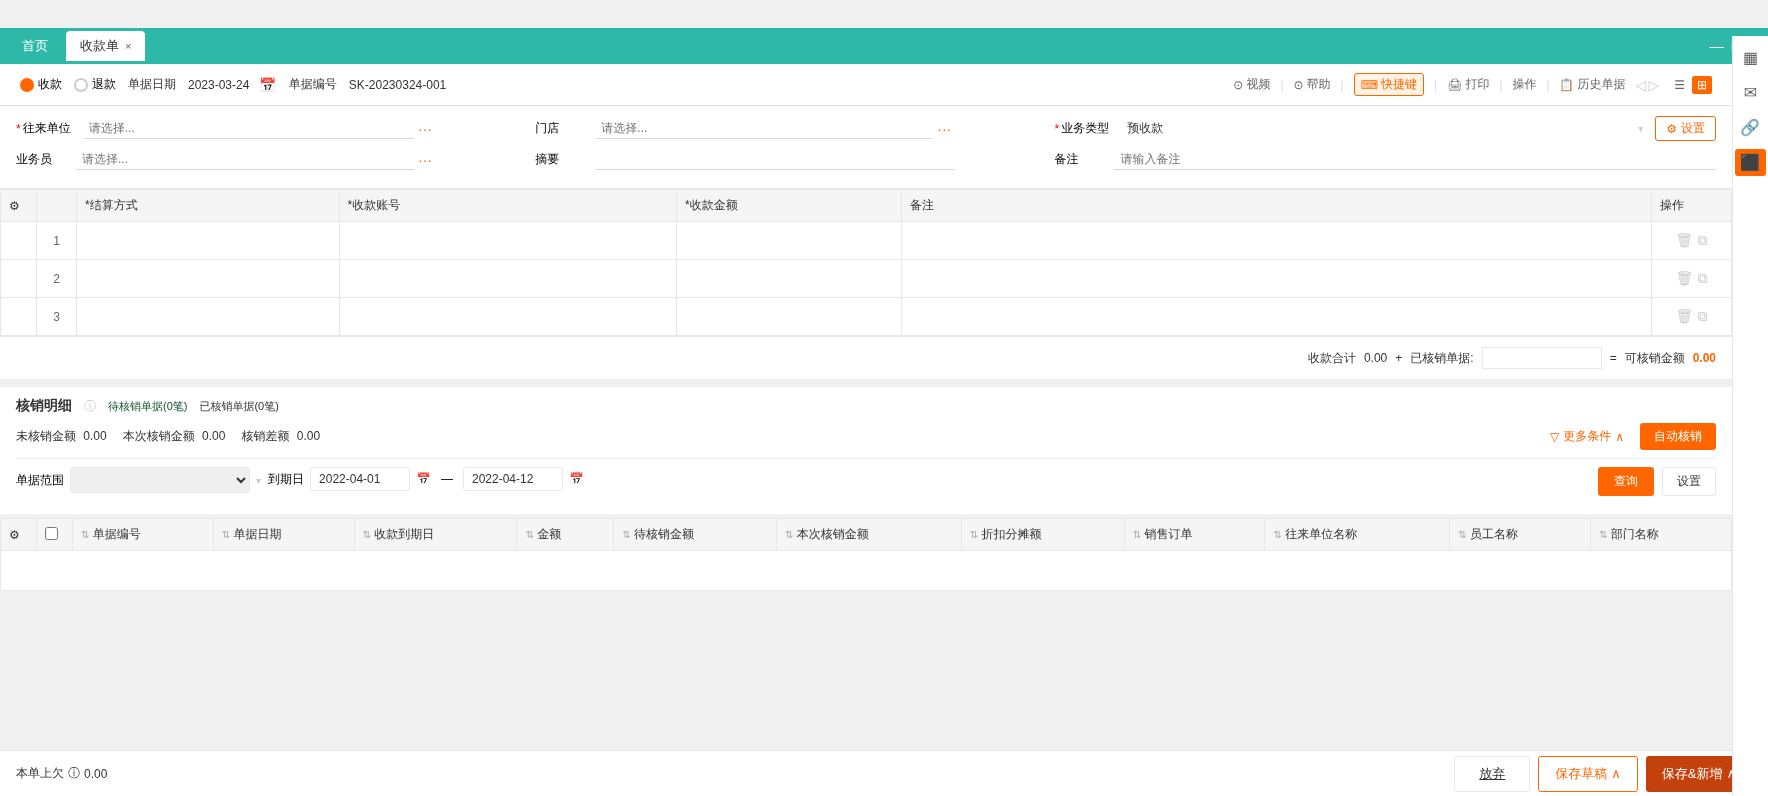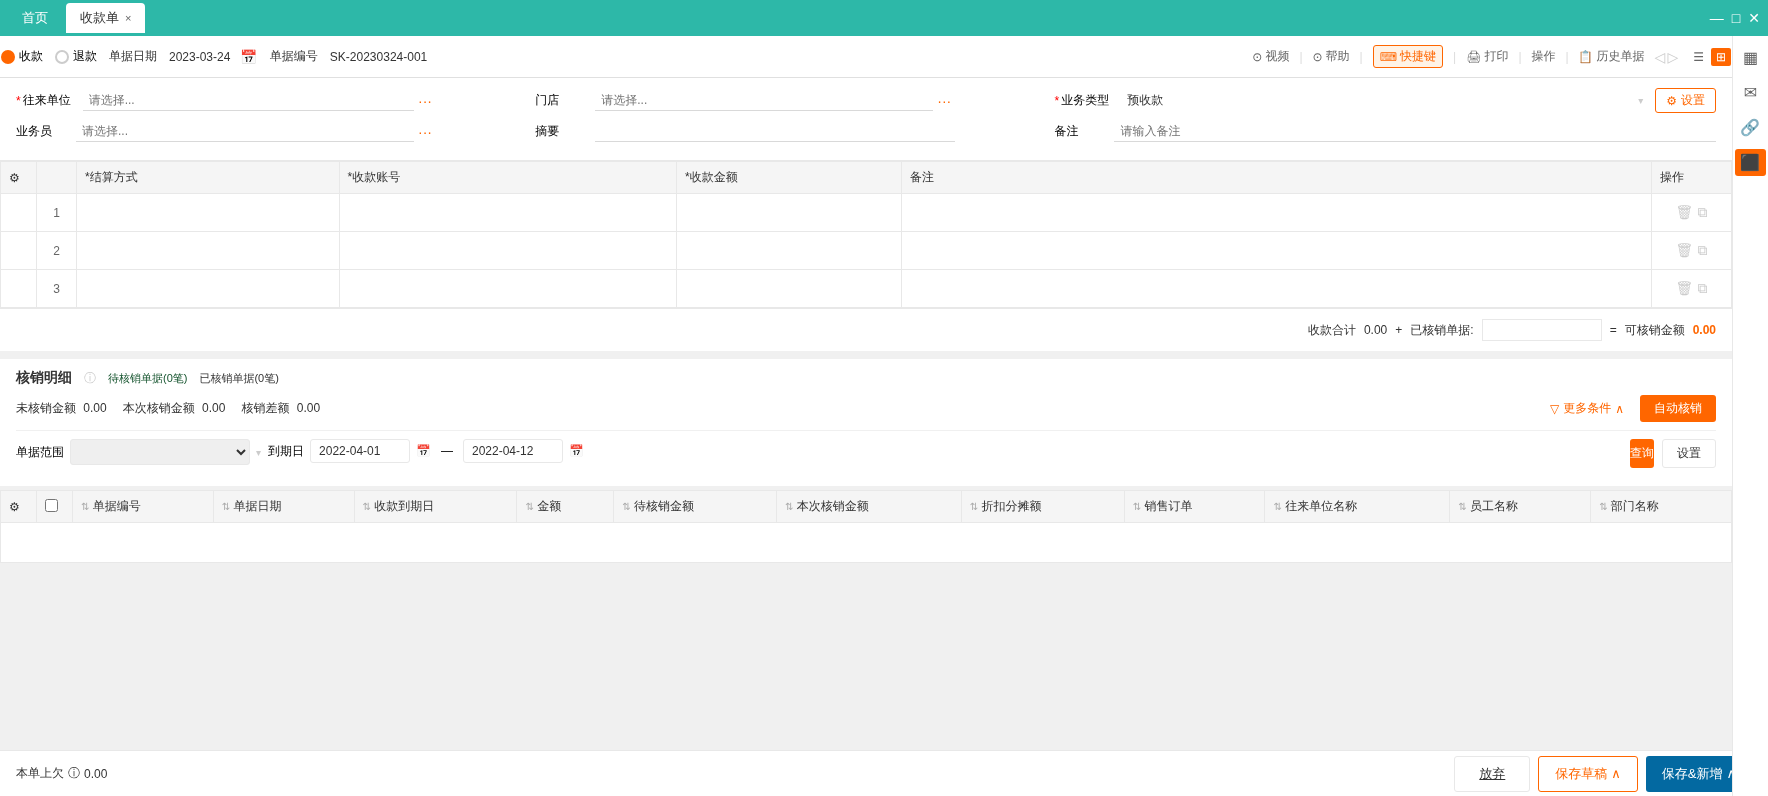--- a/index.html
+++ b/index.html
@@ -3,37 +3,38 @@
   <meta charset="utf-8">
   <style>
     * { margin: 0; padding: 0; box-sizing: border-box; }
     body { font-family: 'Microsoft YaHei', Arial, sans-serif; font-size: 12px; background: #f0f0f0; width: 1768px; height: 796px; overflow: hidden; }
 
     
     .tab-bar {
       display: flex; align-items: center;
       background: #2db8a8; height: 36px; padding: 0 8px;
       gap: 4px;
+      margin-top: 28px;
     }
     .tab-home {
       color: white; padding: 6px 14px; cursor: pointer; font-size: 13px;
     }
     .tab-active {
       background: white; color: #333; padding: 6px 14px; border-radius: 4px 4px 0 0;
       display: flex; align-items: center; gap: 6px; font-size: 13px;
     }
     .tab-close { color: #666; cursor: pointer; font-size: 11px; }
     .tab-spacer { flex: 1; }
     .tab-win-controls { display: flex; gap: 8px; color: white; font-size: 14px; }
     .tab-win-controls span { cursor: pointer; }
 
     
     .toolbar {
       display: flex; align-items: center;
-      background: white; height: 42px; padding: 0 1px; border-bottom: 1px solid #e0e0e0;
+      background: white; height: 42px; padding: 0 20px; border-bottom: 1px solid #e0e0e0;
       gap: 12px;
     }
     .radio-group { display: flex; align-items: center; gap: 12px; }
     .radio-item { display: flex; align-items: center; gap: 4px; cursor: pointer; }
     .radio-dot { width: 14px; height: 14px; border-radius: 50%; border: 2px solid #ccc; }
     .radio-dot.active { border-color: #f60; background: #f60; }
     .toolbar-field { display: flex; align-items: center; gap: 6px; }
     .toolbar-label { color: #333; font-size: 12px; }
     .toolbar-value { color: #333; font-size: 12px; font-weight: normal; }
     .icon-btn { color: #666; cursor: pointer; font-size: 14px; }
@@ -121,21 +122,21 @@
       border: 1px solid #e8e8e8; padding: 4px 8px; border-radius: 3px;
       font-size: 12px; min-width: 180px; outline: none; color: #333;
     }
     .filter-arrow { color: #ccc; font-size: 10px; }
     .filter-date-input {
       border: 1px solid #e8e8e8; padding: 4px 8px; border-radius: 3px;
       font-size: 12px; width: 100px; outline: none; color: #333;
     }
     .cal-icon { color: #ccc; cursor: pointer; }
     .query-btn {
-      background: #f60; color: white; border: none; padding: 5px 0;
+      background: #f60; color: white; border: none; padding: 5px 16px;
       border-radius: 3px; cursor: pointer; font-size: 12px;
     }
     .settings-btn2 {
       background: white; color: #333; border: 1px solid #e8e8e8; padding: 5px 14px;
       border-radius: 3px; cursor: pointer; font-size: 12px;
     }
 
     
     .detail-table-section { background: white; margin-top: 4px; overflow-x: auto; }
     .detail-table { width: 100%; border-collapse: collapse; font-size: 12px; }
@@ -159,21 +160,21 @@
     
     .bottom-bar {
       position: fixed; bottom: 0; left: 0; right: 0; height: 46px;
       background: white; border-top: 1px solid #e8e8e8;
       display: flex; align-items: center; padding: 0 16px; gap: 10px;
     }
     .bottom-info { font-size: 12px; color: #333; display: flex; align-items: center; gap: 4px; }
     .bottom-actions { margin-left: auto; display: flex; gap: 8px; }
     .btn-abandon { background: white; border: 1px solid #e8e8e8; padding: 8px 24px; border-radius: 3px; cursor: pointer; font-size: 13px; color: #333; text-decoration: underline; }
     .btn-draft { background: white; border: 1px solid #f60; color: #f60; padding: 8px 16px; border-radius: 3px; cursor: pointer; font-size: 13px; display: flex; align-items: center; gap: 4px; }
-    .btn-save { background: #0369a1; border: none; color: white; padding: 8px 16px; border-radius: 3px; cursor: pointer; font-size: 13px; display: flex; align-items: center; gap: 4px; }
+    .btn-save { background: #c2410c; border: none; color: white; padding: 8px 16px; border-radius: 3px; cursor: pointer; font-size: 13px; display: flex; align-items: center; gap: 4px; }
 
     .main-content { height: calc(796px - 36px - 46px); overflow-y: auto; padding-right: 36px; }
   </style>
 </head>
 <body>
 
 <div class="tab-bar">
   <div class="tab-home">首页</div>
   <div class="tab-active">
     <span>收款单</span>

